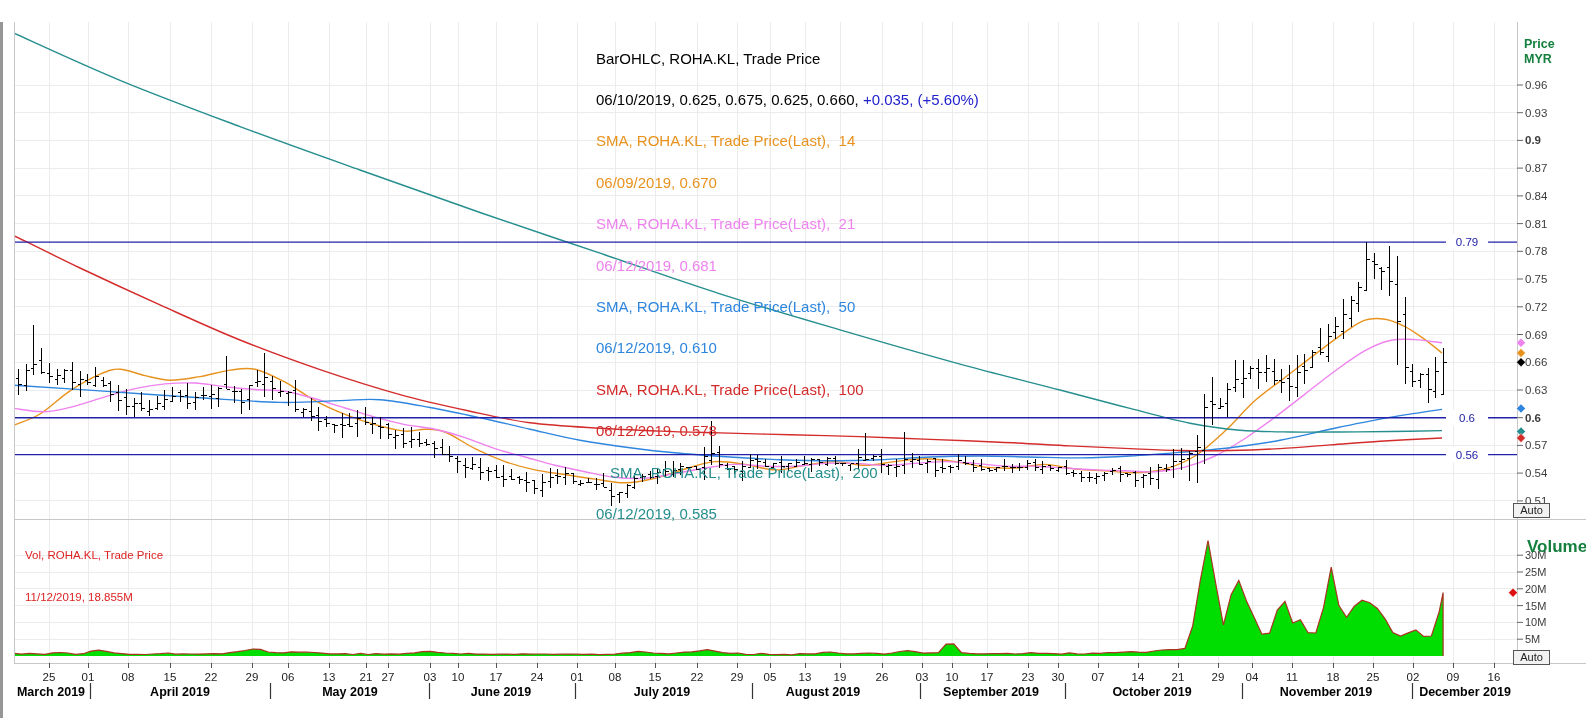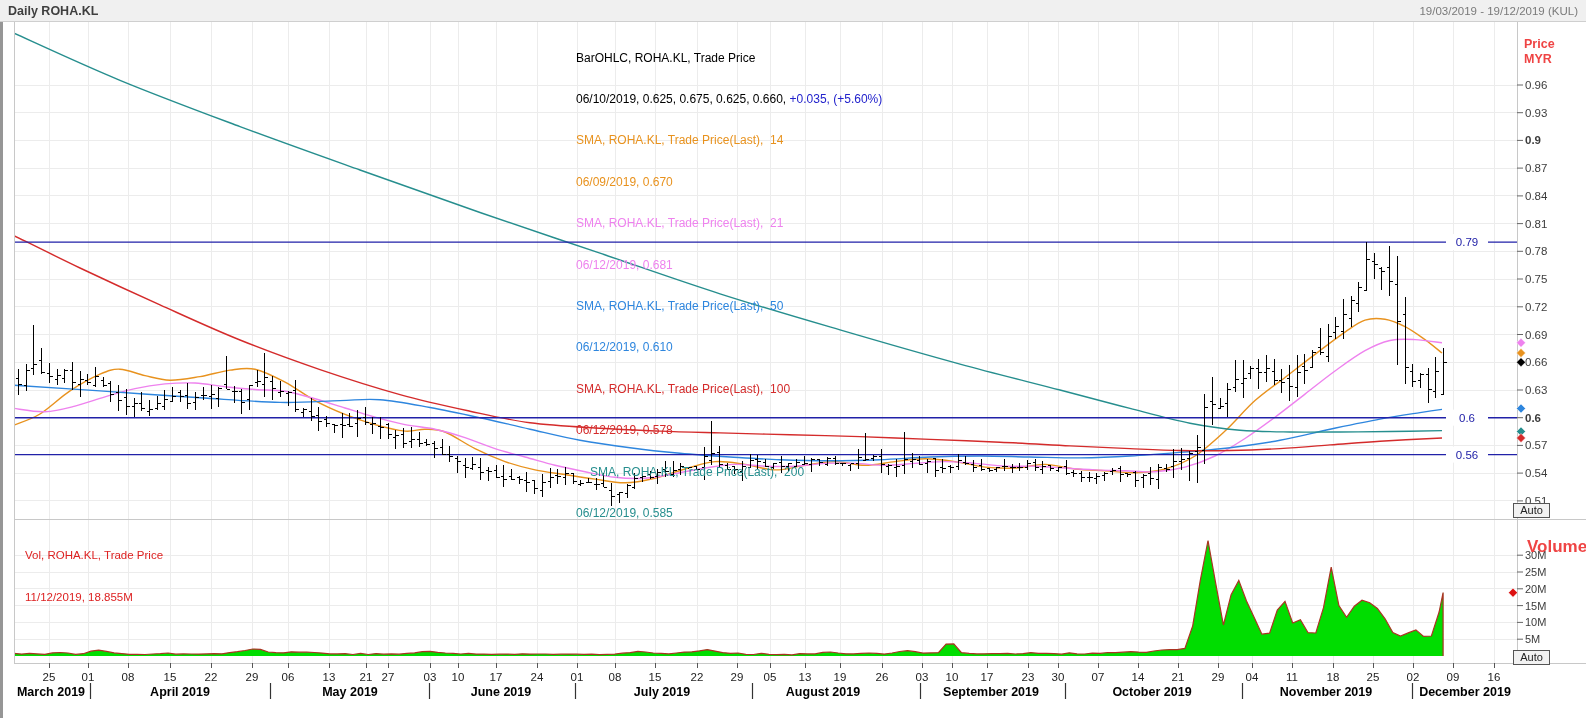--- a/index.html
+++ b/index.html
@@ -4,24 +4,24 @@
 <style>
   html,body{margin:0;padding:0;background:#fff;}
   .screen{position:relative;width:1586px;height:718px;background:#ffffff;overflow:hidden;
           font-family:"Liberation Sans",sans-serif;-webkit-font-smoothing:antialiased;}
   .titlebar{position:absolute;left:0;top:0;width:1586px;height:22px;background:#f0f0f0;
             border-bottom:1px solid #cfcfcf;box-sizing:border-box;}
   .titlebar .title{position:absolute;left:8px;top:4px;font-size:12.5px;font-weight:bold;color:#3f3f3f;}
   .titlebar .range{position:absolute;right:8px;top:5px;font-size:11.5px;color:#7a7a7a;}
   .edge-strip{position:absolute;left:0;top:22px;width:3px;height:696px;background:#969696;}
   #chart-svg{position:absolute;left:0;top:0;}
-  .legend{position:absolute;left:576px;top:24px;font-size:12px;line-height:13.8px;white-space:pre;z-index:5;}
+  .legend{position:absolute;left:596px;top:24px;font-size:15px;line-height:13.8px;white-space:pre;z-index:5;}
   .legend .row{height:13.8px;}
   .vol-legend{position:absolute;left:25px;top:520px;font-size:11.5px;line-height:14px;white-space:pre;z-index:5;}
-  .axis-head{position:absolute;font-weight:bold;color:#ef4444;z-index:5;}
+  .axis-head{position:absolute;font-weight:bold;color:#15803d;z-index:5;}
   .price-head{left:1524px;top:37px;font-size:12.5px;line-height:15px;}
   .vol-head{left:1527px;top:537px;font-size:17px;}
   .auto-btn{position:absolute;left:1513px;width:37px;height:15px;background:#f2f2f2;border:1px solid #555;
             font-family:"Liberation Sans",sans-serif;font-size:11px;font-weight:normal;color:#222;
             padding:0;line-height:13px;text-align:center;cursor:pointer;z-index:5;box-sizing:border-box;}
   .auto-price{top:503px;}
   .auto-vol{top:650px;}
   svg text{font-family:"Liberation Sans",sans-serif;}
 </style>
 </head>
@@ -278,24 +278,20 @@
         <line x1="429.5" y1="683" x2="429.5" y2="699" stroke="#333" stroke-width="1.2"></line>
         <line x1="575.5" y1="683" x2="575.5" y2="699" stroke="#333" stroke-width="1.2"></line>
         <line x1="752.5" y1="683" x2="752.5" y2="699" stroke="#333" stroke-width="1.2"></line>
         <line x1="920.5" y1="683" x2="920.5" y2="699" stroke="#333" stroke-width="1.2"></line>
         <line x1="1065.5" y1="683" x2="1065.5" y2="699" stroke="#333" stroke-width="1.2"></line>
         <line x1="1242.5" y1="683" x2="1242.5" y2="699" stroke="#333" stroke-width="1.2"></line>
         <line x1="1412.5" y1="683" x2="1412.5" y2="699" stroke="#333" stroke-width="1.2"></line>
       </g>
     </svg>
 
-  <div class="titlebar">
-    <span class="title">Daily ROHA.KL</span>
-    <span class="range">19/03/2019 - 19/12/2019 (KUL)</span>
-  </div>
   <div class="edge-strip"></div>
 
   <div class="legend">
     <div class="row">BarOHLC, ROHA.KL, Trade Price</div>
     <div class="row"><span>06/10/2019, 0.625, 0.675, 0.625, 0.660,</span> <span style="color: rgb(34, 34, 204);">+0.035, (+5.60%)</span></div>
     <div class="row" style="color: rgb(232, 146, 30);">SMA, ROHA.KL, Trade Price(Last),  14</div>
     <div class="row" style="color: rgb(232, 146, 30);">06/09/2019, 0.670</div>
     <div class="row" style="color: rgb(238, 130, 238);">SMA, ROHA.KL, Trade Price(Last),  21</div>
     <div class="row" style="color: rgb(238, 130, 238);">06/12/2019, 0.681</div>
     <div class="row" style="color: rgb(46, 134, 222);">SMA, ROHA.KL, Trade Price(Last),  50</div>

